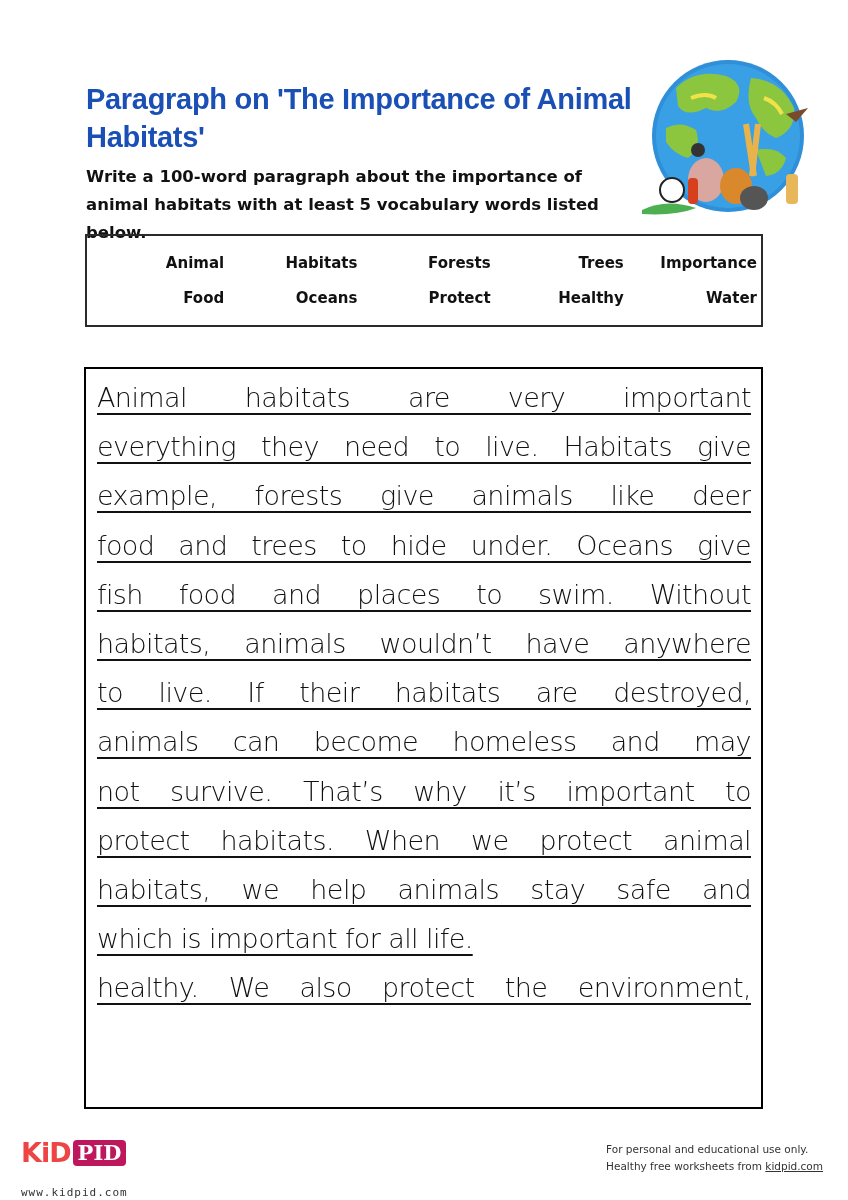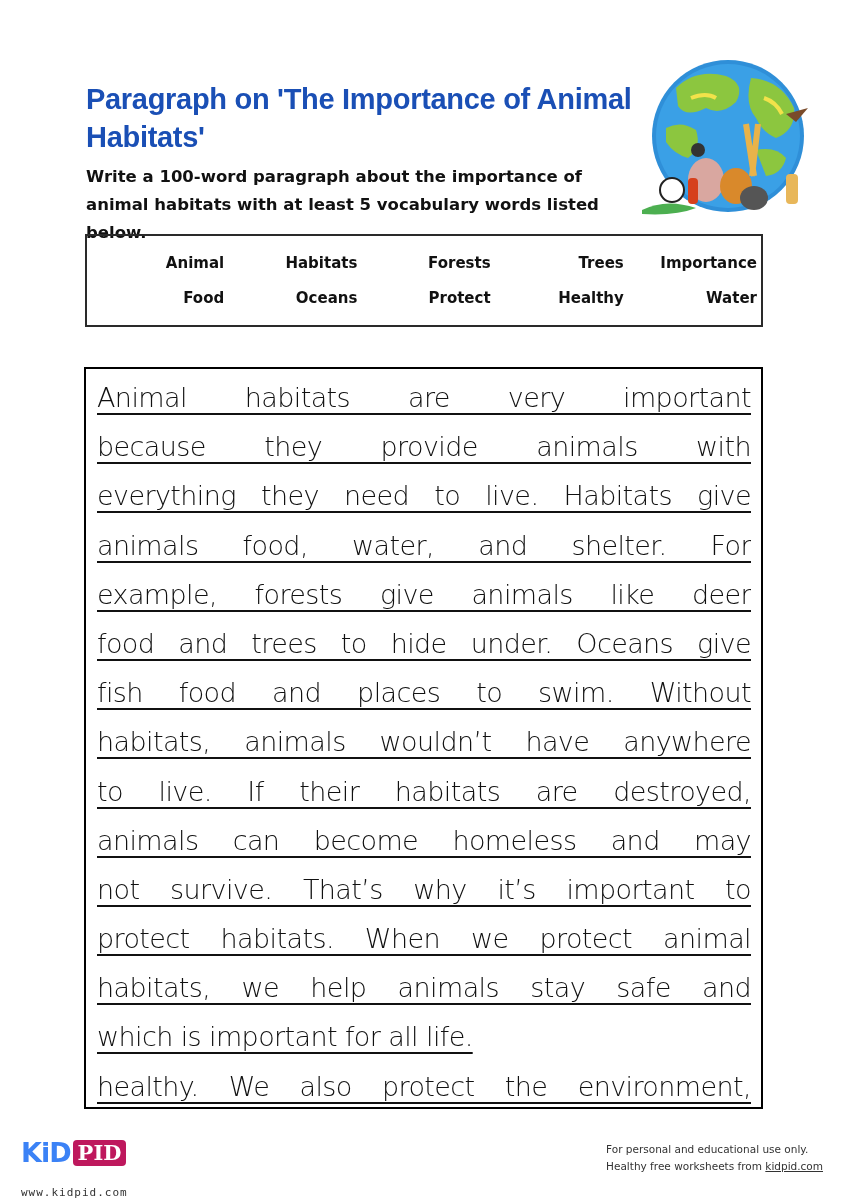--- a/index.html
+++ b/index.html
@@ -40,21 +40,21 @@
       font-family: "DejaVu Sans", sans-serif; font-weight: 300; font-size: 27px; color: #111;
       text-align: justify; text-align-last: justify;
       text-decoration: underline; text-decoration-thickness: 2px; text-underline-offset: 6px;
       white-space: nowrap; overflow: hidden; letter-spacing: -0.6px;
     }
     .para-line.last { text-align-last: left; }
 
     .logo { position: absolute; left: 21px; top: 1137px; }
     .logo-kid {
       display: inline-block; font-family: "DejaVu Sans", sans-serif; font-weight: 700;
-      font-size: 27px; color: #3b82f6; letter-spacing: -1px; vertical-align: middle; text-align: center;
+      font-size: 27px; color: #ef4444; letter-spacing: -1px; vertical-align: middle; text-align: center;
     }
     .logo-pid {
       display: inline-block; background: #be185d; color: #ffffff;
       font-family: "DejaVu Serif", serif; font-weight: 700; font-size: 21px;
       padding: 0 5px; border-radius: 4px; vertical-align: middle; line-height: 26px; margin-left: 2px;
     }
     .logo-url {
       display: block; font-family: "DejaVu Sans Mono", monospace; font-size: 11px;
       color: #333; letter-spacing: 1px; margin-top: 18px;
     }
@@ -102,23 +102,21 @@
   <span class="vocab-word">Importance</span>
   <span class="vocab-word">Food</span>
   <span class="vocab-word">Oceans</span>
   <span class="vocab-word">Protect</span>
   <span class="vocab-word">Healthy</span>
   <span class="vocab-word">Water</span>
 </div>
 
 <div class="para-box">
   <span class="para-line">Animal habitats are very important</span>
-  <span class="para-line">because they provide animals with</span>
   <span class="para-line">everything they need to live. Habitats give</span>
-  <span class="para-line">animals food, water, and shelter. For</span>
   <span class="para-line">example, forests give animals like deer</span>
   <span class="para-line">food and trees to hide under. Oceans give</span>
   <span class="para-line">fish food and places to swim. Without</span>
   <span class="para-line">habitats, animals wouldn’t have anywhere</span>
   <span class="para-line">to live. If their habitats are destroyed,</span>
   <span class="para-line">animals can become homeless and may</span>
   <span class="para-line">not survive. That’s why it’s important to</span>
   <span class="para-line">protect habitats. When we protect animal</span>
   <span class="para-line">habitats, we help animals stay safe and</span>
   <span class="para-line last">which is important for all life.</span>

